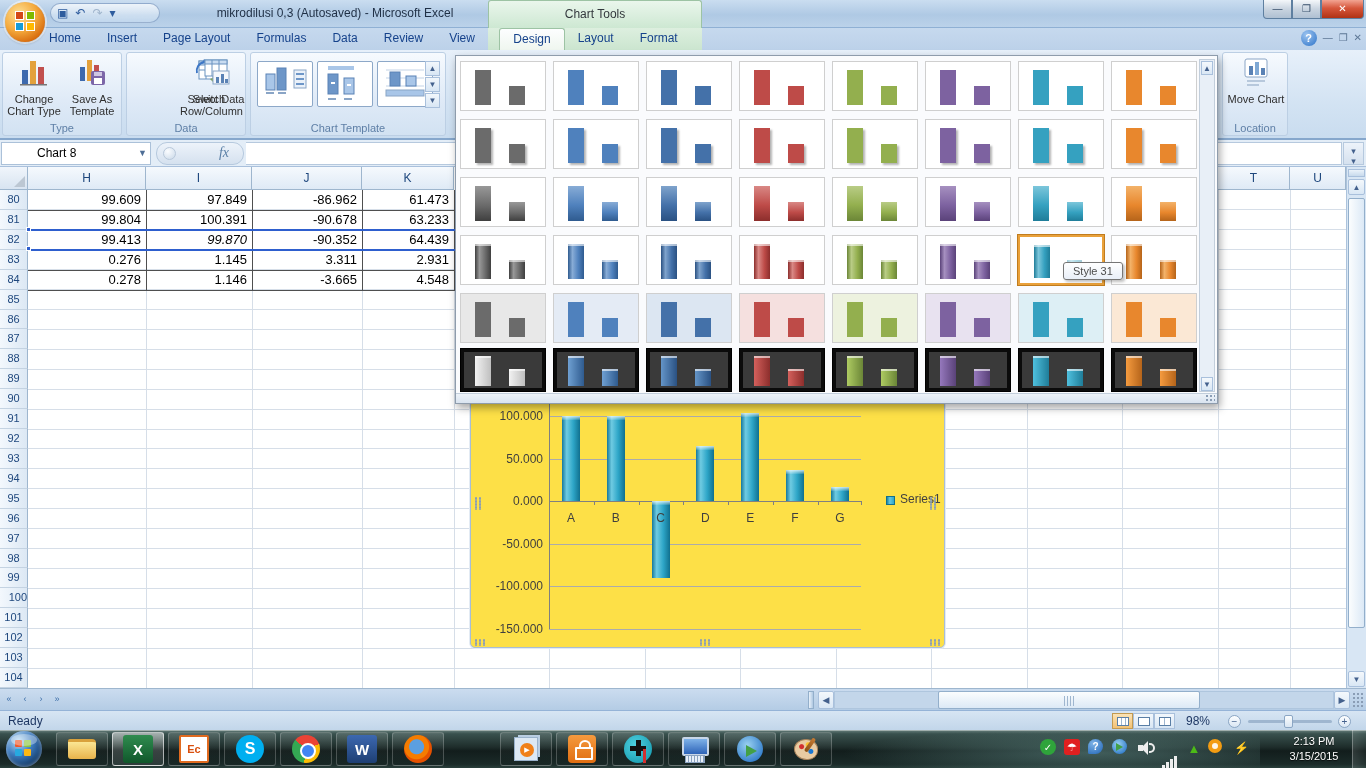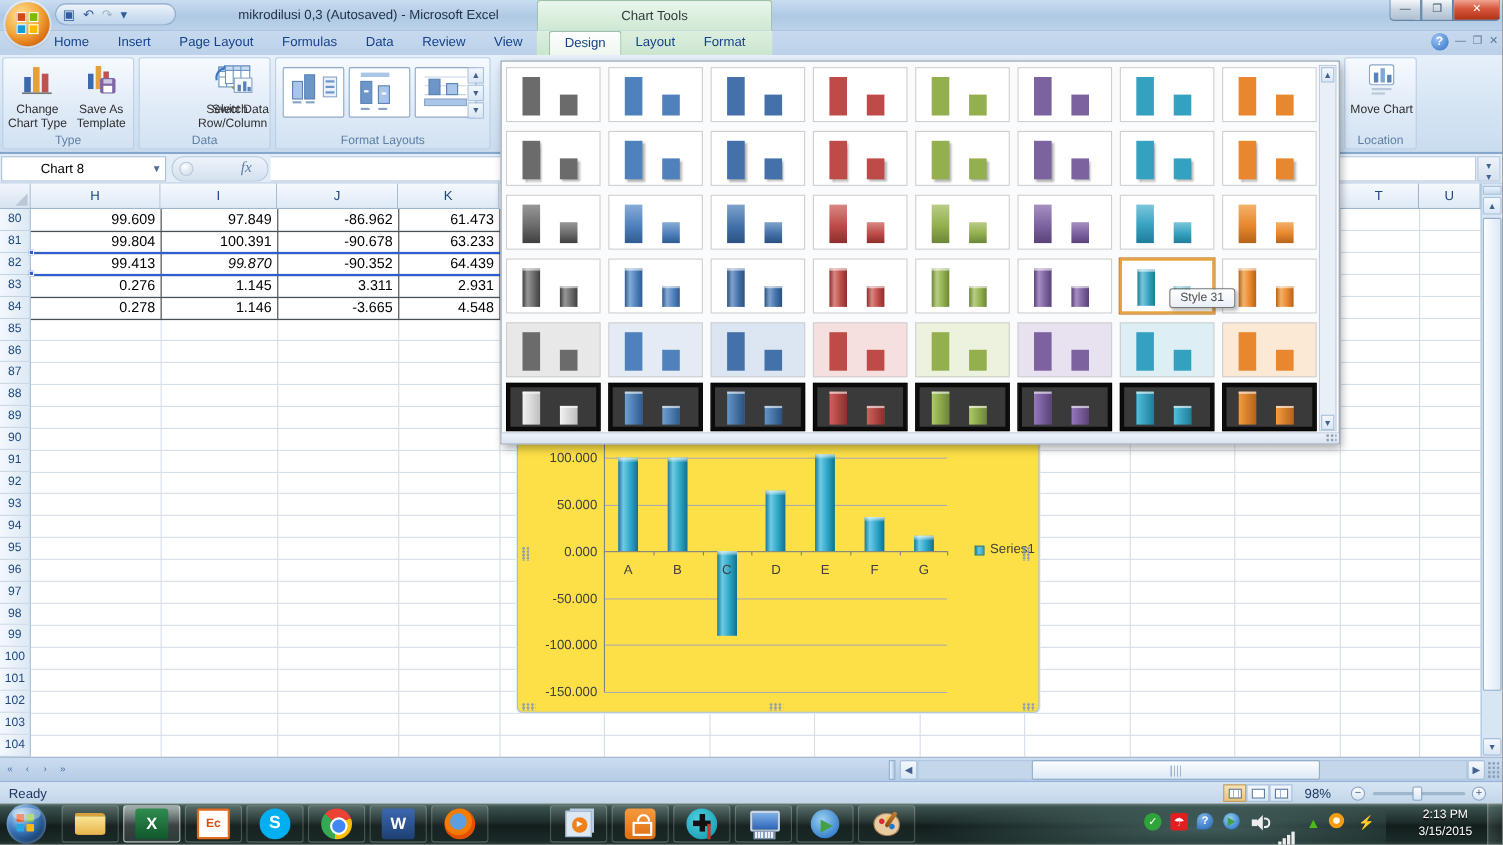--- a/index.html
+++ b/index.html
@@ -332,21 +332,21 @@
             <rect x="12" y="10" width="10" height="14" fill="#6D96C8" stroke="#5A82B5"></rect>
             <rect x="28" y="14" width="10" height="10" fill="#A9C6E8" stroke="#5A82B5"></rect>
             <rect x="8" y="28" width="38" height="6" fill="#A9C6E8" stroke="#8AA5C6"></rect>
           </svg>
       </div>
       <div class="layarrows">
         <div>▲</div>
         <div>▼</div>
         <div>▼</div>
       </div>
-      <div class="glabel">Format Layouts</div>
+      <div class="glabel">Chart Template</div>
     </div>
 
     <div class="rgroup" style="left:1222px;width:66px;">
       <div class="bigbtn" style="left:4px;">
         <svg width="34" height="30" viewBox="0 0 34 30">
             <rect x="6" y="2" width="22" height="18" rx="2" fill="#fff" stroke="#8AA5C6"></rect>
             <rect x="10" y="9" width="4" height="9" fill="#5A82B5"></rect>
             <rect x="16" y="5" width="4" height="13" fill="#7FA8D4"></rect>
             <rect x="22" y="11" width="4" height="7" fill="#5A82B5"></rect>
             <rect x="8" y="23" width="18" height="2" fill="#B7C8DC"></rect>
@@ -438,21 +438,21 @@
       <div class="rowhdr" style="top: 488.8px; height: 19.92px; line-height: 19.92px;">95</div>
       <div class="gridh" style="top: 508.22px;"></div>
       <div class="rowhdr" style="top: 508.72px; height: 19.92px; line-height: 19.92px;">96</div>
       <div class="gridh" style="top: 528.14px;"></div>
       <div class="rowhdr" style="top: 528.64px; height: 19.92px; line-height: 19.92px;">97</div>
       <div class="gridh" style="top: 548.06px;"></div>
       <div class="rowhdr" style="top: 548.56px; height: 19.92px; line-height: 19.92px;">98</div>
       <div class="gridh" style="top: 567.98px;"></div>
       <div class="rowhdr" style="top: 568.48px; height: 19.92px; line-height: 19.92px;">99</div>
       <div class="gridh" style="top: 587.9px;"></div>
-      <div class="rowhdr" style="top: 588.4px; height: 19.92px; line-height: 19.92px;">100</div>
+      <div class="rowhdr" style="top: 588.4px; height: 19.92px; line-height: 19.92px; text-align: right;">100</div>
       <div class="gridh" style="top: 607.82px;"></div>
       <div class="rowhdr" style="top: 608.32px; height: 19.92px; line-height: 19.92px;">101</div>
       <div class="gridh" style="top: 627.74px;"></div>
       <div class="rowhdr" style="top: 628.24px; height: 19.92px; line-height: 19.92px;">102</div>
       <div class="gridh" style="top: 647.66px;"></div>
       <div class="rowhdr" style="top: 648.16px; height: 19.92px; line-height: 19.92px;">103</div>
       <div class="gridh" style="top: 667.58px;"></div>
       <div class="rowhdr" style="top: 668.08px; height: 19.92px; line-height: 19.92px;">104</div>
       <div class="gridh" style="top: 687.5px;"></div>
       <div class="darkline" style="left: 146px; top: 190px; width: 1px; height: 99.6px;"></div>

